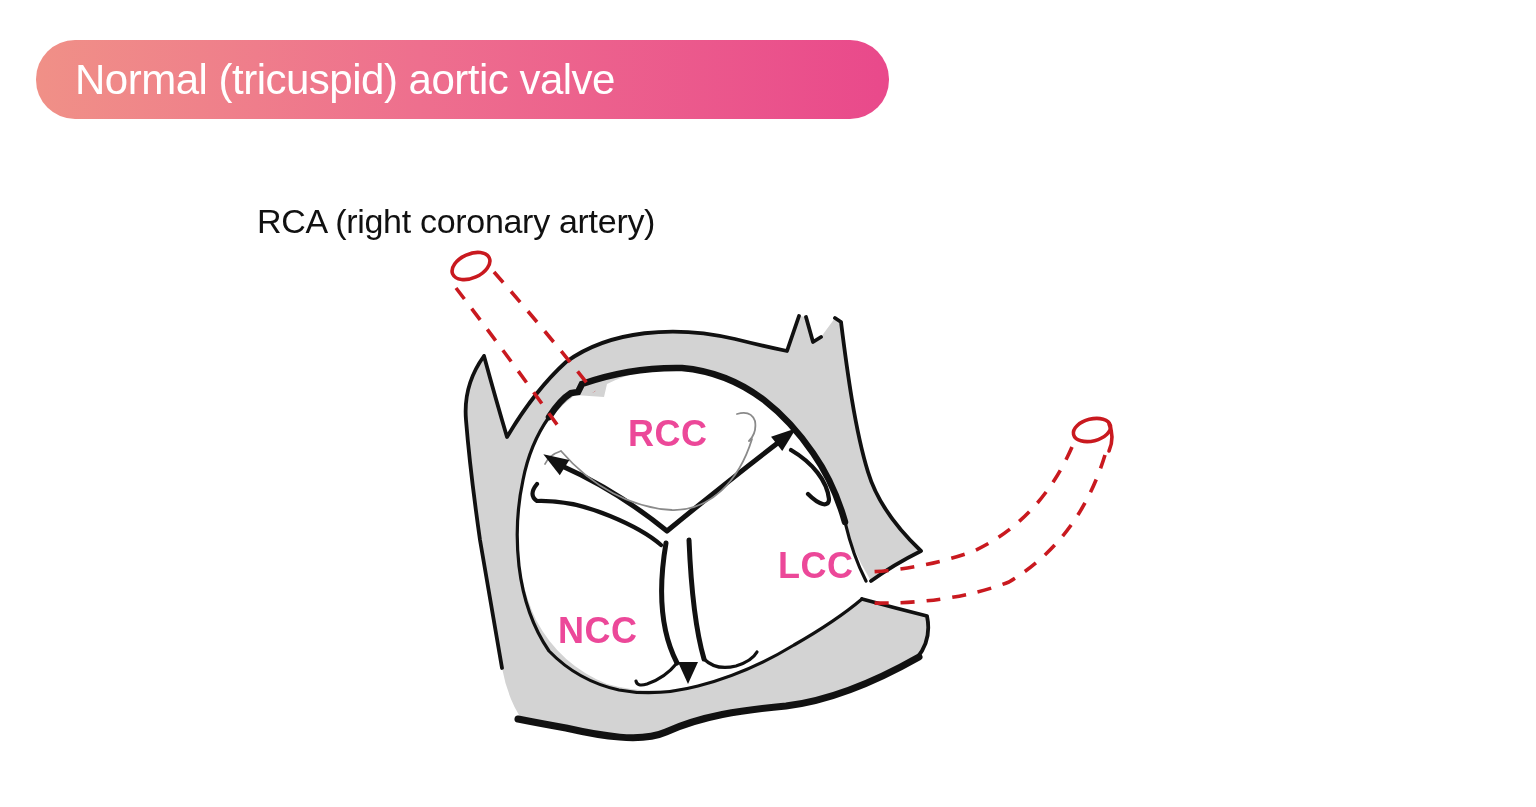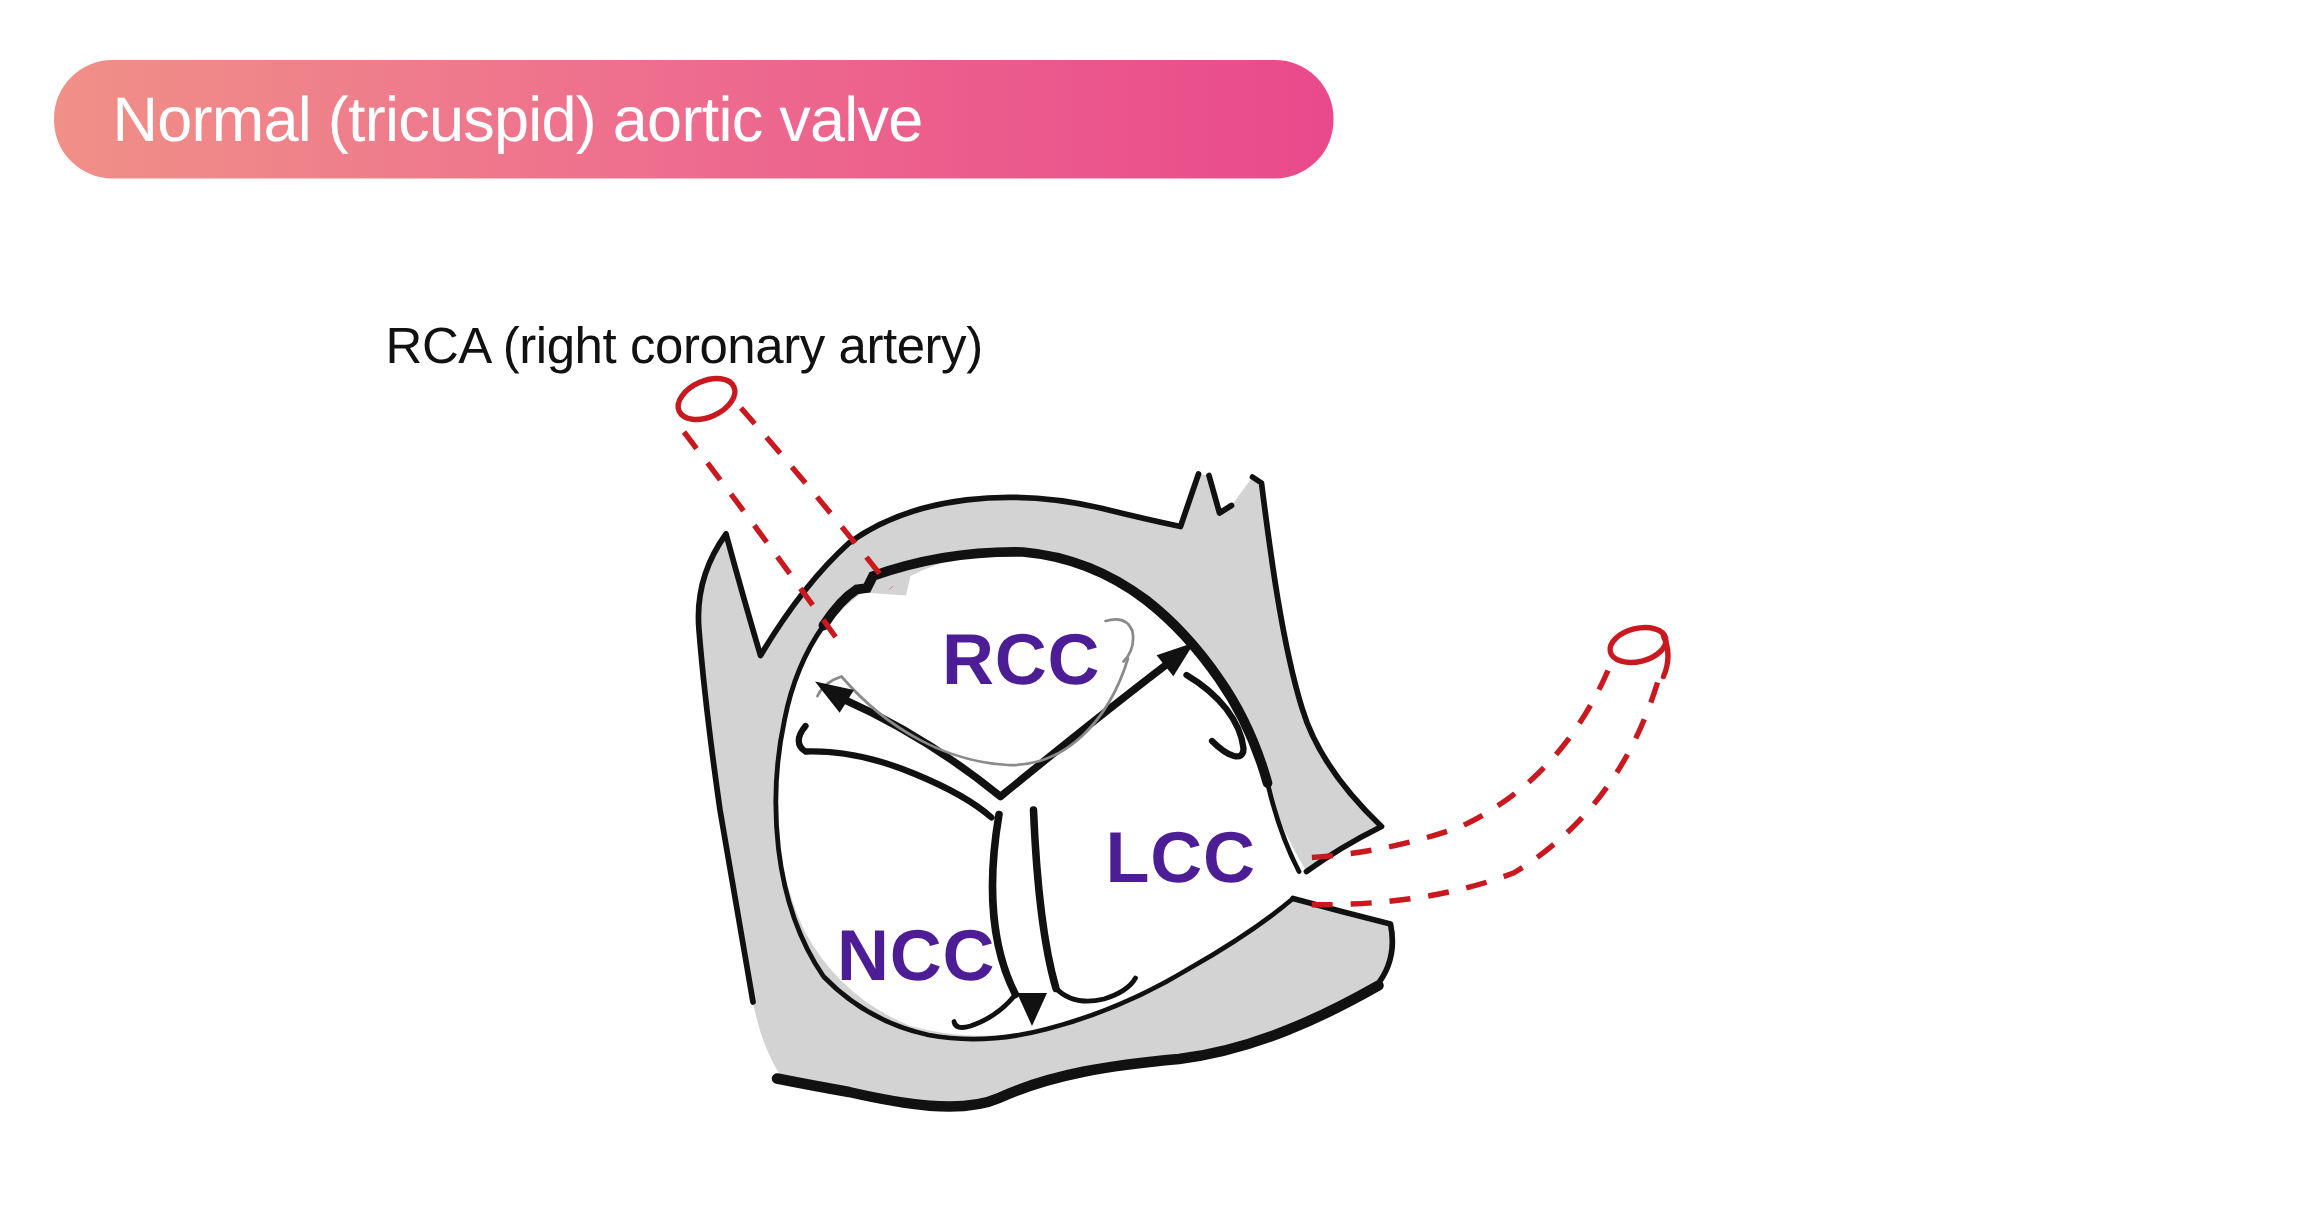--- a/index.html
+++ b/index.html
@@ -6,27 +6,27 @@
   .stage{position:relative;width:1536px;height:807px;background:#ffffff;overflow:hidden;
          font-family:"Liberation Sans", sans-serif;}
   .banner{position:absolute;left:36px;top:40px;width:853px;height:79px;border-radius:39px;
           background:linear-gradient(90deg,#f09087 0%,#ee6f8e 45%,#e9498b 100%);
           display:flex;align-items:center;}
   .banner-text{color:#ffffff;font-size:42px;padding-left:39px;letter-spacing:-0.5px;
                white-space:nowrap;}
   .diagram-svg{position:absolute;left:0;top:0;width:1536px;height:807px;}
   .ann-label{position:absolute;color:#111111;font-size:34px;letter-spacing:-0.3px;
              white-space:nowrap;}
-  .cusp-label{position:absolute;color:#4c1d95;font-size:48px;font-weight:700;
+  .cusp-label{position:absolute;color:#ec4899;font-size:36px;font-weight:700;
               letter-spacing:0.5px;white-space:nowrap;}
-  .rca-pos{left:257px;top:212px;}
+  .rca-pos{left:257px;top:202px;}
   .lmca-pos{left:919px;top:372px;}
   .rcc-pos{left:628px;top:413px;}
   .ncc-pos{left:558px;top:570px;margin-top:40px;}
-  .lcc-pos{left:737px;top:545px;}
+  .lcc-pos{left:778px;top:545px;}
 </style>
 </head>
 <body>
 
 <div class="stage">
 
   <div class="banner">
     <span class="banner-text">Normal (tricuspid) aortic valve</span>
   </div>
 

